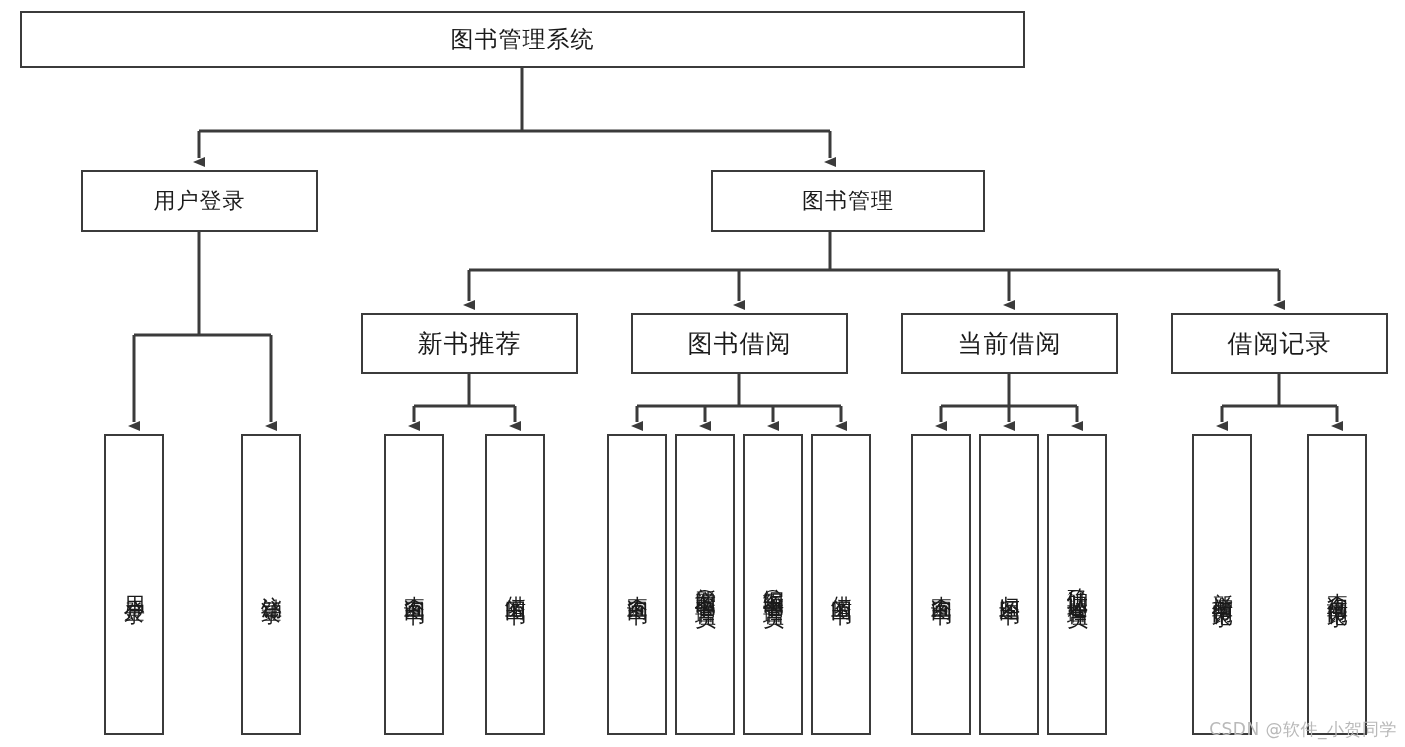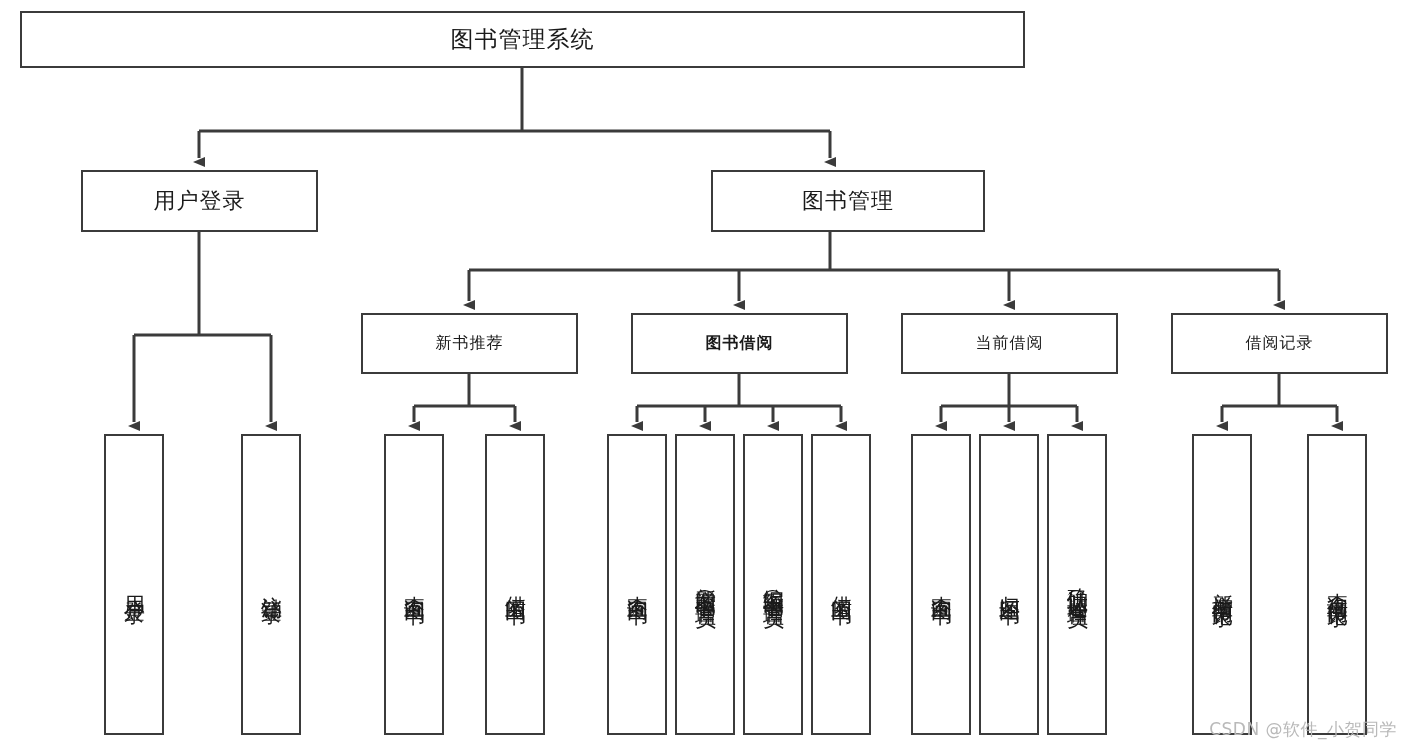--- a/index.html
+++ b/index.html
@@ -34,21 +34,21 @@
     justify-content: center;
     color: #1a1a1a;
   }
   .node.root {
     font-size: 23px;
   }
   .node.lvl2 {
     font-size: 22px;
   }
   .node.lvl3 {
-    font-size: 16px;
+    font-size: 25px;
   }
   .node.leaf {
     font-size: 21px;
     align-items: center;
     justify-content: center;
   }
   .vlabel {
     writing-mode: vertical-rl;
     text-orientation: upright;
     letter-spacing: 3px;
@@ -133,21 +133,21 @@
   <div class="node lvl2" style="left:81px; top:170px; width:237px; height:62px;">
     <span class="hlabel">用户登录</span>
   </div>
   <div class="node lvl2" style="left:711px; top:170px; width:274px; height:62px;">
     <span class="hlabel">图书管理</span>
   </div>
 
   <div class="node lvl3" style="left:361px; top:313px; width:217px; height:61px;">
     <span class="hlabel">新书推荐</span>
   </div>
-  <div class="node lvl3" style="left:631px; top:313px; width:217px; height:61px;font-weight:bold;">
+  <div class="node lvl3" style="left:631px; top:313px; width:217px; height:61px;">
     <span class="hlabel">图书借阅</span>
   </div>
   <div class="node lvl3" style="left:1171px; top:313px; width:217px; height:61px;">
     <span class="hlabel">借阅记录</span>
   </div>
   <div class="node lvl3" style="left:901px; top:313px; width:217px; height:61px;">
     <span class="hlabel">当前借阅</span>
   </div>
 
   <div class="node leaf" style="left:104px; top:434px; width:60px; height:301px;">

